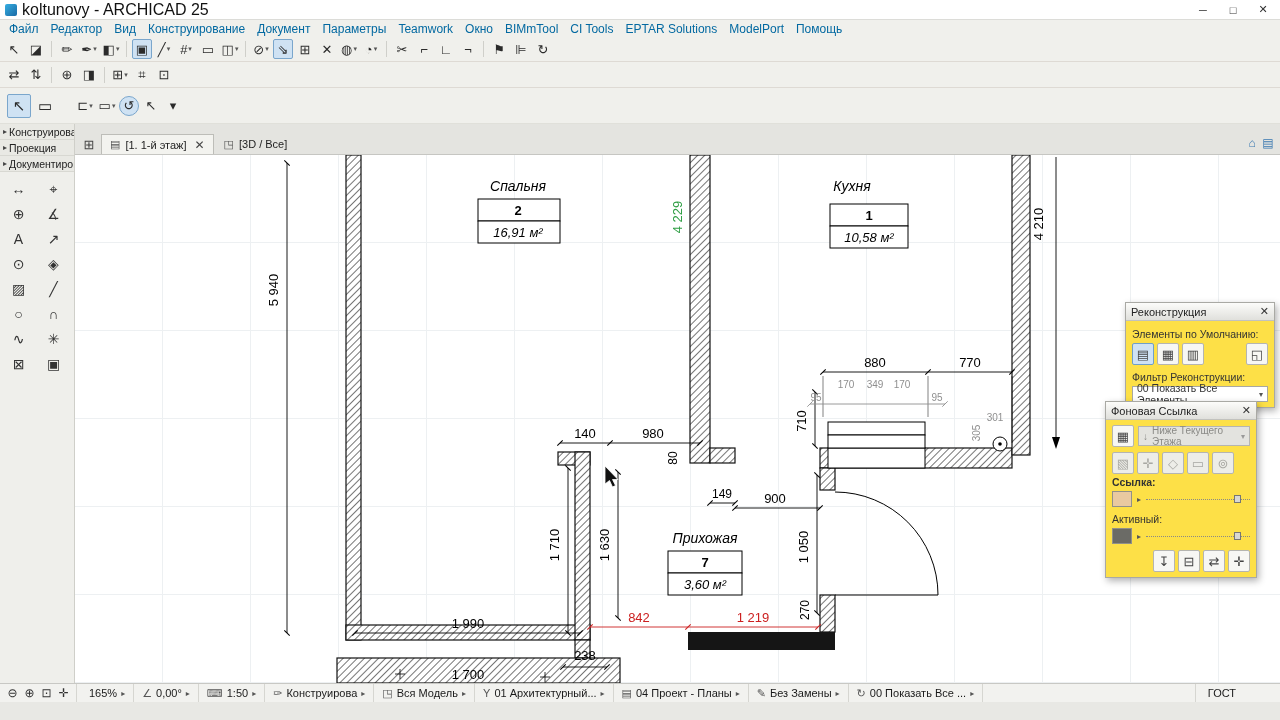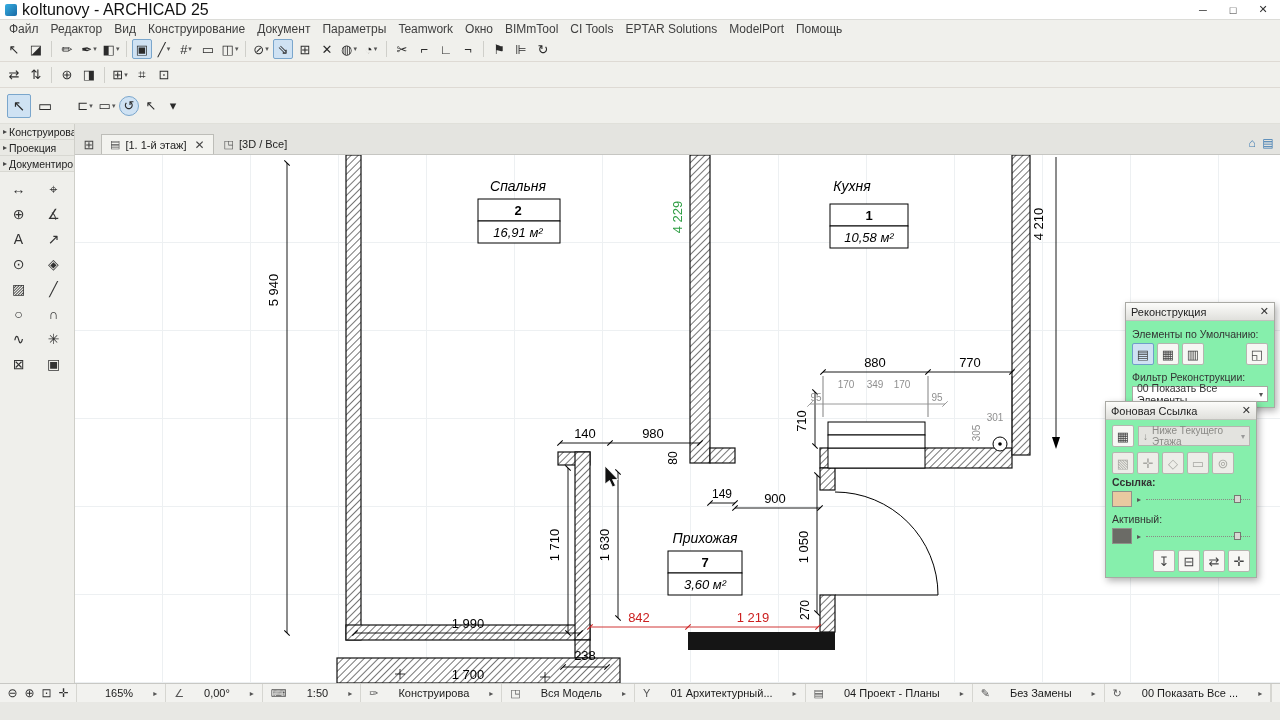--- a/index.html
+++ b/index.html
@@ -9,21 +9,21 @@
 
   
   .titlebar { position:absolute; top:0; left:0; right:0; height:20px; background:#ffffff; border-bottom:1px solid #dcdcd8; display:flex; align-items:center; padding:0 2px 0 5px; }
   .app-icon { width:12px; height:12px; border-radius:2px; background:linear-gradient(135deg,#35aee2,#1a6aa5); margin-right:5px; }
   .title-text { font-size:16px; color:#111; }
   .win-controls { margin-left:auto; display:flex; }
   .win-btn { width:30px; height:18px; display:flex; align-items:center; justify-content:center; font-size:11px; color:#333; }
 
   
   .menubar { position:absolute; top:20px; left:0; right:0; height:17px; background:#f0f0ec; display:flex; align-items:center; padding-left:3px; }
-  .menu-item { padding:0 6px; font-size:12px; color:#404040; height:17px; display:flex; align-items:center; }
+  .menu-item { padding:0 6px; font-size:12px; color:#0369a1; height:17px; display:flex; align-items:center; }
 
   
   .toolbar { position:absolute; left:0; right:0; background:#f0f0ec; display:flex; align-items:center; padding-left:3px; border-bottom:1px solid #dedad4; }
   .toolbar.row1 { top:37px; height:25px; }
   .toolbar.row2 { top:62px; height:26px; }
   .toolrow { position:absolute; top:88px; left:0; right:0; height:36px; background:#f0f0ec; display:flex; align-items:center; padding-left:6px; border-bottom:1px solid #e0e0da; }
   .tbi { width:20px; height:20px; display:flex; align-items:center; justify-content:center; font-size:13px; color:#2b2b2b; border:1px solid transparent; border-radius:2px; margin:0 1px; position:relative; }
   .tbi.dd::after { content:"▾"; font-size:7px; color:#555; margin-left:1px; }
   .tbi.sel { background:#cfe2f3; border-color:#7aa6cc; }
   .tbi.big { width:24px; height:24px; font-size:15px; }
@@ -50,21 +50,21 @@
 
   
   .canvas { position:absolute; left:75px; top:155px; width:1205px; height:528px; background:#ffffff;
     background-image:
       repeating-linear-gradient(to right, transparent 0 87px, #edf0f2 87px 88px),
       repeating-linear-gradient(to bottom, transparent 0 87px, #edf0f2 87px 88px);
   }
   .canvas svg { position:absolute; inset:0; font-family:"Liberation Sans", sans-serif; }
 
   
-  .palette { position:absolute; background:#86efac; border:1px solid #a9a9a4; box-shadow:2px 3px 7px rgba(0,0,0,.3); z-index:6; }
+  .palette { position:absolute; background:#fde047; border:1px solid #a9a9a4; box-shadow:2px 3px 7px rgba(0,0,0,.3); z-index:6; }
   .p-head { height:18px; background:linear-gradient(#fcfcfa,#e0e0dc); border-bottom:1px solid #c2c2be; display:flex; align-items:center; padding:0 5px; font-size:11px; color:#222; }
   .p-close { margin-left:auto; font-size:11px; color:#333; }
   .p-body { padding:5px 6px; font-size:10.5px; color:#333; }
   .p-label { margin:2px 0 3px; }
   .p-iconrow { display:flex; align-items:center; gap:3px; }
   .pbi { width:22px; height:22px; border:1px solid #b5b5b0; background:#f7f7f4; display:flex; align-items:center; justify-content:center; font-size:13px; color:#444; border-radius:2px; }
   .pbi.sel { background:#cfe2f3; border-color:#6f9fc8; }
   .pbi.dis { color:#a8a8a3; background:#ededE8; }
   .pgap { flex:1; }
   .p-select { height:16px; border:1px solid #a8a8a2; background:#ffffff; display:flex; align-items:center; font-size:10.5px; padding:0 4px; margin-top:2px; }
@@ -79,21 +79,21 @@
   .sw-ar { font-size:8px; color:#555; }
   .slider { flex:1; height:10px; position:relative; }
   .slider::before { content:""; position:absolute; left:0; right:0; top:4.5px; border-top:1px dotted #8a8a85; }
   .thumb { position:absolute; right:9px; top:1px; width:7px; height:8px; background:#d8d8d3; border:1px solid #777772; }
   .p-bottomrow { display:flex; gap:3px; justify-content:flex-end; margin-top:4px; }
 
   
   .statusbar { position:absolute; left:0; right:0; top:683px; height:19px; background:#f2f2ef; border-top:1px solid #c8c8c4; display:flex; align-items:stretch; font-size:11px; }
   .zoombox { display:flex; align-items:center; padding:0 4px; border-right:1px solid #d6d6d1; }
   .zbtn { width:17px; height:17px; display:flex; align-items:center; justify-content:center; font-size:12px; color:#333; }
-  .seg { display:flex; align-items:center; gap:20px; padding:0 8px; border-right:1px solid #d6d6d1; white-space:nowrap; }
+  .seg { display:flex; align-items:center; gap:4px; padding:0 8px; border-right:1px solid #d6d6d1; white-space:nowrap; }
   .seg-ic { font-size:11px; color:#555; }
   .seg-ar { font-size:8px; color:#555; }
   .seg.last { margin-left:auto; border-right:none; border-left:1px solid #d6d6d1; padding-right:40px; }
 
   
   .hintbar { position:absolute; left:0; right:0; top:702px; height:18px; background:#fafaf8; border-top:1px solid #d2d2ce; display:flex; align-items:center; padding-left:6px; font-size:11px; color:#1c1c1c; }
   .hint-text { flex:1; white-space:nowrap; overflow:hidden; }
   .brand { display:flex; align-items:center; gap:4px; margin-right:8px; font-weight:bold; font-size:11px; letter-spacing:0.5px; color:#9b9b97; }
   .brand-id { color:#8ab0cc; }
 </style>

